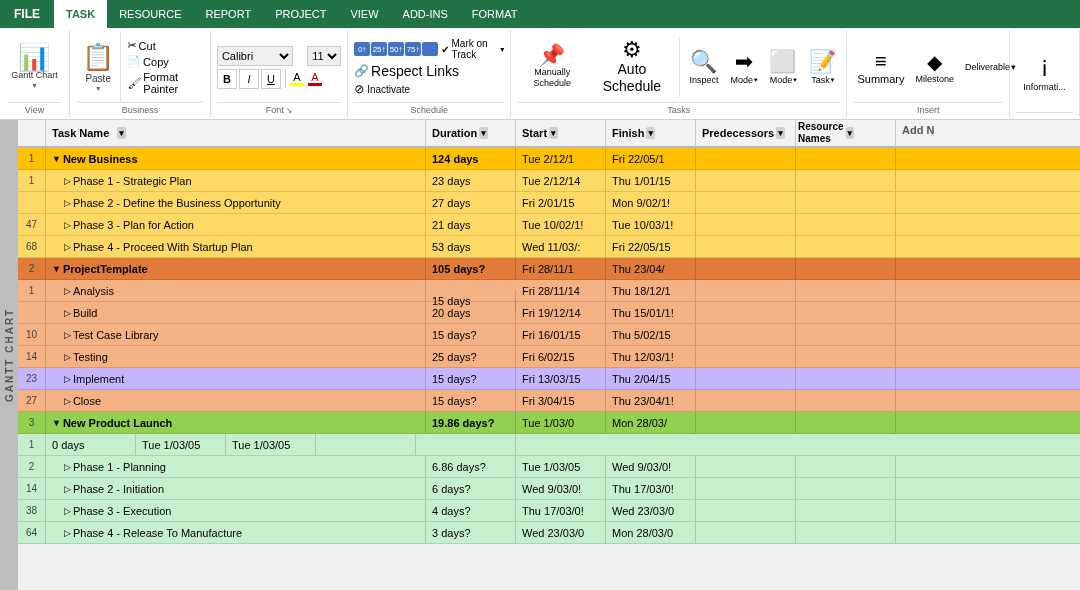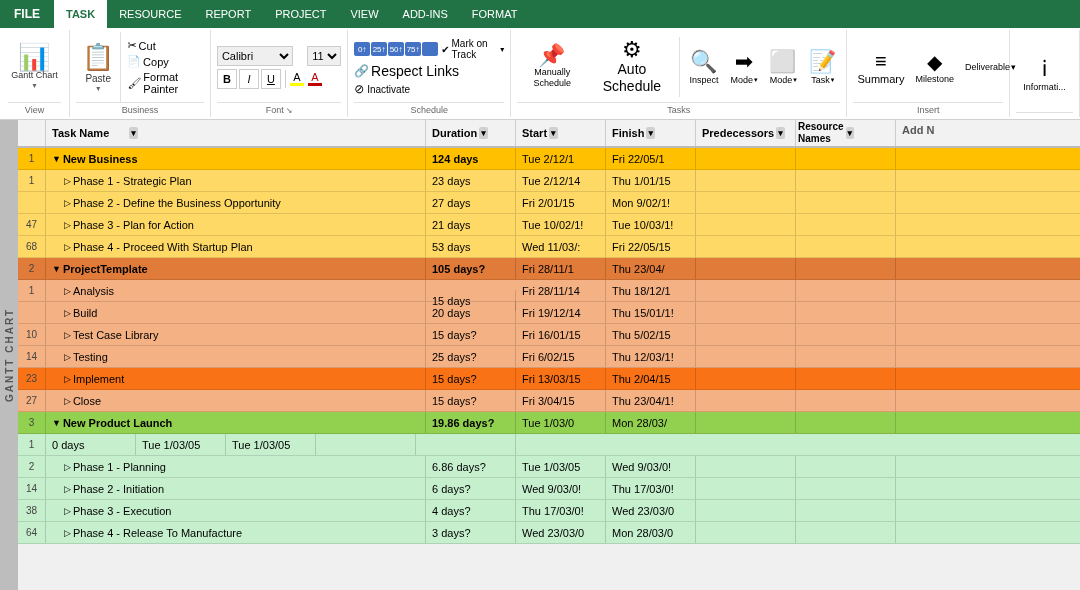--- a/index.html
+++ b/index.html
@@ -218,21 +218,21 @@
 </div>
 
 <div style="display:flex; height:calc(590px - 120px);">
 
   <div style="writing-mode:vertical-rl; text-orientation:mixed; transform:rotate(180deg); background:#bdbdbd; color:#555; font-size:10px; font-weight:bold; display:flex; align-items:center; justify-content:center; width:18px; letter-spacing:2px;">GANTT CHART</div>
 
   <div style="flex:1; overflow:hidden; display:flex; flex-direction:column;">
 
     <div style="display:flex; background:#f2f2f2; border-bottom:2px solid #bbb; font-weight:bold; font-size:11px; height:28px; align-items:stretch;">
       <div style="width:28px; min-width:28px; border-right:1px solid #ccc; display:flex; align-items:center; justify-content:center; font-size:9px; color:#555;"></div>
-      <div style="flex:1; min-width:280px; max-width:380px; border-right:1px solid #ccc; padding:4px 6px; display:flex; align-items:center; gap:20px;">
+      <div style="flex:1; min-width:280px; max-width:380px; border-right:1px solid #ccc; padding:4px 6px; display:flex; align-items:center; gap:8px;">
         <span>Task Name</span>
         <span style="font-size:9px; background:#d0d0d0; padding:1px 2px; border-radius:2px;">▾</span>
       </div>
       <div style="width:90px; border-right:1px solid #ccc; padding:4px 6px; display:flex; align-items:center; gap:2px;">
         <span>Duration</span>
         <span style="font-size:9px; background:#d0d0d0; padding:1px 2px; border-radius:2px;">▾</span>
       </div>
       <div style="width:90px; border-right:1px solid #ccc; padding:4px 6px; display:flex; align-items:center; gap:2px;">
         <span>Start</span>
         <span style="font-size:9px; background:#d0d0d0; padding:1px 2px; border-radius:2px;">▾</span>
@@ -367,21 +367,21 @@
     <div style="flex:1;min-width:280px;max-width:380px;border-right:1px solid rgba(0,0,0,0.15);padding:2px 4px 2px 18px;font-weight:normal;white-space:nowrap;overflow:hidden;text-overflow:ellipsis;height:100%;display:flex;align-items:center;">
       <span style="font-size:9px;margin-right:2px;">▷</span>Testing
     </div>
     <div style="width:90px;border-right:1px solid rgba(0,0,0,0.15);padding:2px 6px;font-weight:normal;white-space:nowrap;overflow:hidden;height:100%;display:flex;align-items:center;">25 days?</div>
     <div style="width:90px;border-right:1px solid rgba(0,0,0,0.15);padding:2px 6px;white-space:nowrap;overflow:hidden;height:100%;display:flex;align-items:center;">Fri 6/02/15</div>
     <div style="width:90px;border-right:1px solid rgba(0,0,0,0.15);padding:2px 6px;white-space:nowrap;overflow:hidden;height:100%;display:flex;align-items:center;">Thu 12/03/1!</div>
     <div style="width:100px;border-right:1px solid rgba(0,0,0,0.15);padding:2px 6px;height:100%;display:flex;align-items:center;"></div>
     <div style="width:100px;border-right:1px solid rgba(0,0,0,0.15);padding:2px 6px;height:100%;display:flex;align-items:center;"></div>
     <div style="width:50px;height:100%;"></div>
   </div>
-        <div style="display: flex; border-bottom: 1px solid rgba(0, 0, 0, 0.12); align-items: center; height: 22px; font-size: 11px; background: #f97316; cursor: default;">
+        <div style="display: flex; border-bottom: 1px solid rgba(0, 0, 0, 0.12); align-items: center; height: 22px; font-size: 11px; background: #c4b5fd; cursor: default;">
     <div style="width:28px;min-width:28px;border-right:1px solid rgba(0,0,0,0.15);display:flex;align-items:center;justify-content:center;font-size:10px;color:#444;height:100%;padding:0 2px;">23</div>
     <div style="flex:1;min-width:280px;max-width:380px;border-right:1px solid rgba(0,0,0,0.15);padding:2px 4px 2px 18px;font-weight:normal;white-space:nowrap;overflow:hidden;text-overflow:ellipsis;height:100%;display:flex;align-items:center;">
       <span style="font-size:9px;margin-right:2px;">▷</span>Implement
     </div>
     <div style="width:90px;border-right:1px solid rgba(0,0,0,0.15);padding:2px 6px;font-weight:normal;white-space:nowrap;overflow:hidden;height:100%;display:flex;align-items:center;">15 days?</div>
     <div style="width:90px;border-right:1px solid rgba(0,0,0,0.15);padding:2px 6px;white-space:nowrap;overflow:hidden;height:100%;display:flex;align-items:center;">Fri 13/03/15</div>
     <div style="width:90px;border-right:1px solid rgba(0,0,0,0.15);padding:2px 6px;white-space:nowrap;overflow:hidden;height:100%;display:flex;align-items:center;">Thu 2/04/15</div>
     <div style="width:100px;border-right:1px solid rgba(0,0,0,0.15);padding:2px 6px;height:100%;display:flex;align-items:center;"></div>
     <div style="width:100px;border-right:1px solid rgba(0,0,0,0.15);padding:2px 6px;height:100%;display:flex;align-items:center;"></div>
     <div style="width:50px;height:100%;"></div>

